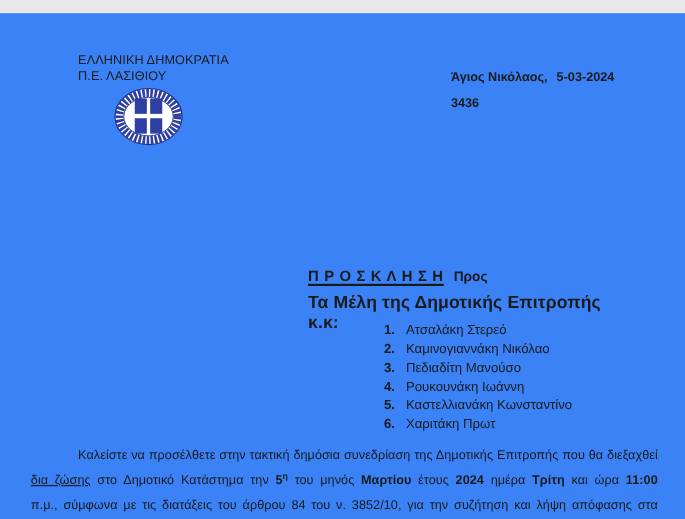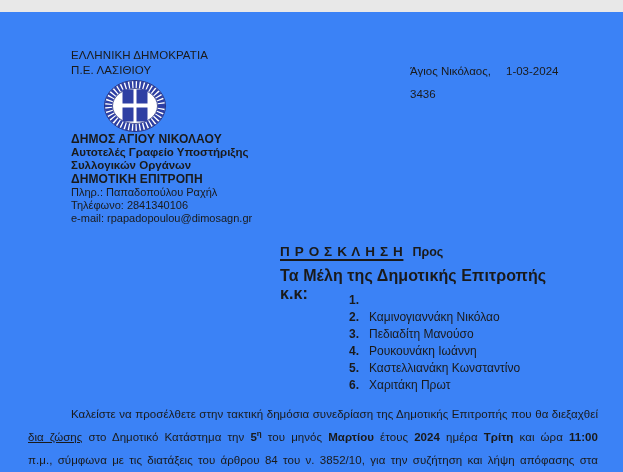--- a/index.html
+++ b/index.html
@@ -10,21 +10,21 @@
   }
   
   .hl-top{position:absolute;left:71px;top:36px;font-size:11.5px;line-height:14.5px;letter-spacing:0.1px;}
   
   .emblem{position:absolute;left:103px;top:67px;width:64px;height:54px;}
   
   .dept{position:absolute;left:71px;top:121px;font-size:11px;line-height:13.2px;}
   .dept .bold-lg{font-size:12px;font-weight:bold;letter-spacing:0.1px;}
   .dept .bold-md{font-size:11.5px;font-weight:bold;}
   
-  .hr-block{position:absolute;left:410px;top:48px;font-size:11.5px;font-weight:normal;line-height:23px;}
+  .hr-block{position:absolute;left:410px;top:48px;font-size:11.5px;font-weight:bold;line-height:23px;}
   .hr-row{display:flex;}
   .hr-label{width:96px;}
   
   .title-block{position:absolute;left:280px;top:230px;width:292px;}
   .title-line{white-space:nowrap;}
   .title-main{font-size:13.5px;font-weight:bold;letter-spacing:0.6px;text-decoration:underline;text-underline-offset:3px;text-decoration-thickness:1.5px;}
   .title-to{font-size:12.5px;font-weight:bold;margin-left:9px;}
   .title-sub{font-size:16px;font-weight:bold;margin-top:7px;letter-spacing:0.1px;}
   
   .members{position:absolute;left:349px;top:280px;font-size:12px;line-height:17px;}
@@ -53,51 +53,43 @@
     <ellipse cx="32" cy="27" rx="26.5" ry="21.5" fill="none" stroke="var(--emblem-blue)" stroke-width="7.5" stroke-dasharray="2.4 1.3"></ellipse>
     <ellipse cx="32" cy="27" rx="22.5" ry="17.5" fill="#ffffff" stroke="var(--emblem-blue-dark)" stroke-width="0.8"></ellipse>
     <g fill="var(--emblem-blue)">
       <rect x="19.5" y="10.5" width="11" height="14"></rect>
       <rect x="33.5" y="10.5" width="11" height="14"></rect>
       <rect x="19.5" y="28.5" width="11" height="14"></rect>
       <rect x="33.5" y="28.5" width="11" height="14"></rect>
     </g>
   </svg>
 
-  <div class="dept">
-    <div class="bold-lg">ΔΗΜΟΣ ΑΓΙΟΥ ΝΙΚΟΛΑΟΥ</div>
-    <div class="bold-md">Αυτοτελές Γραφείο Υποστήριξης</div>
-    <div class="bold-md">Συλλογικών  Οργάνων</div>
-    <div class="bold-lg">ΔΗΜΟΤΙΚΗ ΕΠΙΤΡΟΠΗ</div>
-    <div>Πληρ.: Παπαδοπούλου Ραχήλ</div>
-    <div>Τηλέφωνο: 2841340106</div>
-    <div>e-mail: rpapadopoulou@dimosagn.gr</div>
-  </div>
 
   <div class="hr-block">
     <div class="hr-row">
       <span class="hr-label">Άγιος Νικόλαος,</span>
-      <span>1-03-2024</span>
+      <span>5-03-2024</span>
     </div>
     <div class="hr-row">
       <span>3436</span>
     </div>
   </div>
 
   <div class="title-block">
     <div class="title-line">
       <span class="title-main">Π Ρ Ο Σ Κ Λ Η Σ Η</span><span class="title-to">Προς</span>
     </div>
     <div class="title-sub">Τα Μέλη της Δημοτικής Επιτροπής  κ.κ:</div>
   </div>
 
   <div class="members">
 
   <div class="member-row" style="">
       <span class="member-num">1.</span>
+      <span class="member-name">Ατσαλάκη Στερεό</span>
     </div>
       <div class="member-row" style="">
       <span class="member-num">2.</span>
       <span class="member-name">Καμινογιαννάκη Νικόλαο</span>
     </div>
       <div class="member-row" style="">
       <span class="member-num">3.</span>
       <span class="member-name">Πεδιαδίτη Μανούσο</span>
     </div>
       <div class="member-row" style="">

